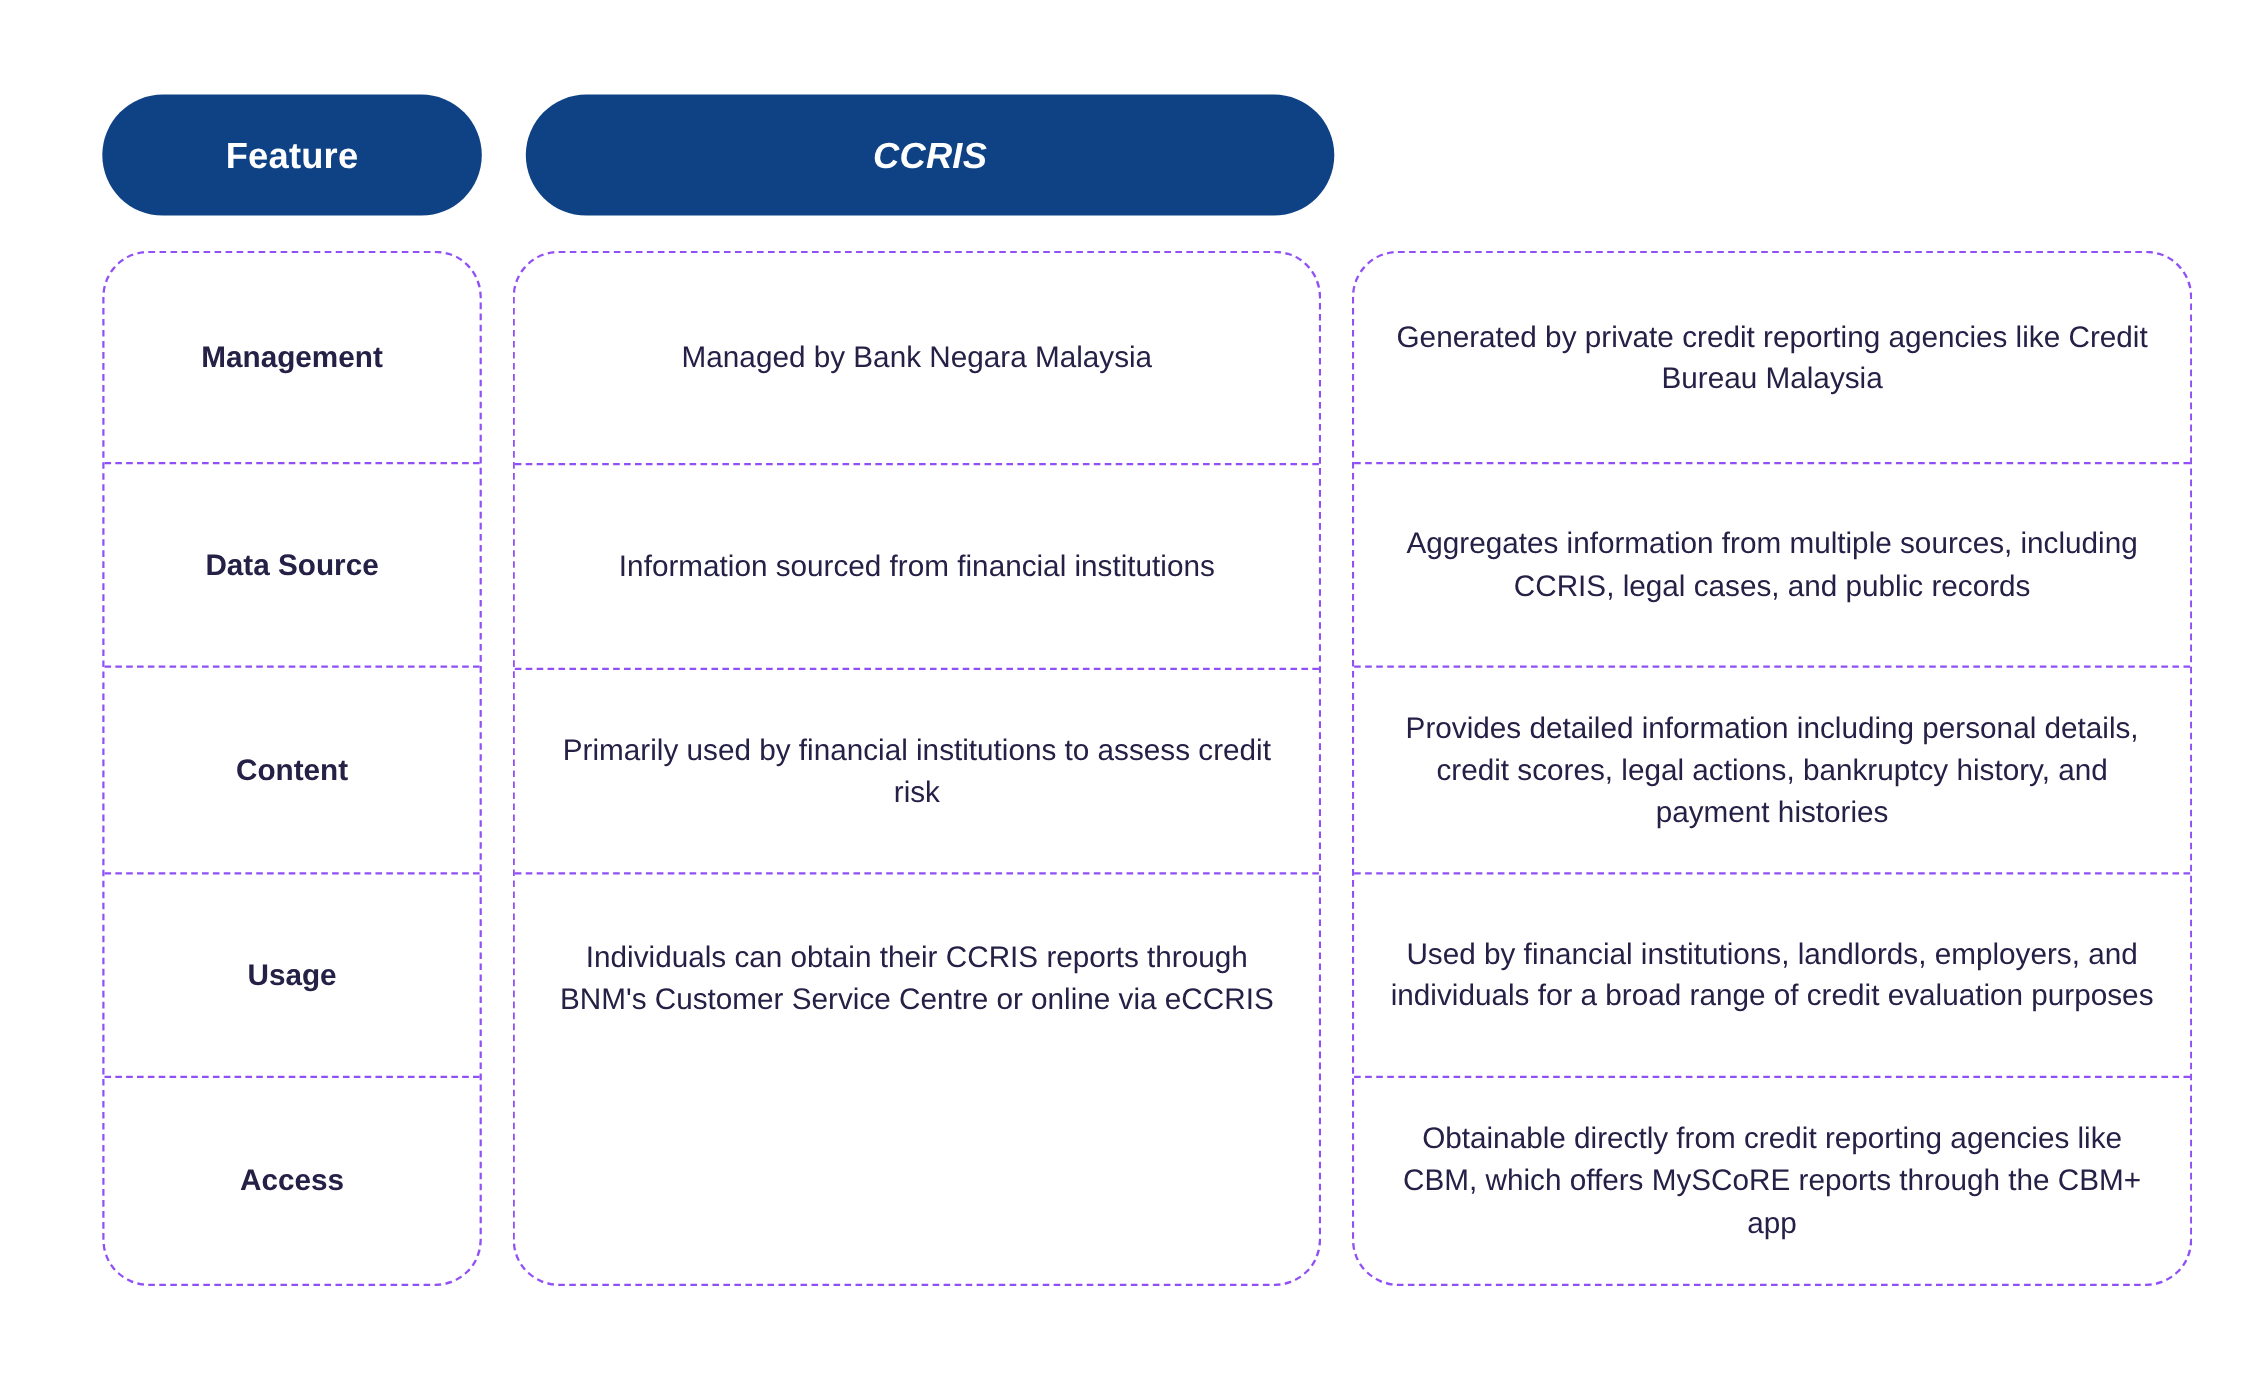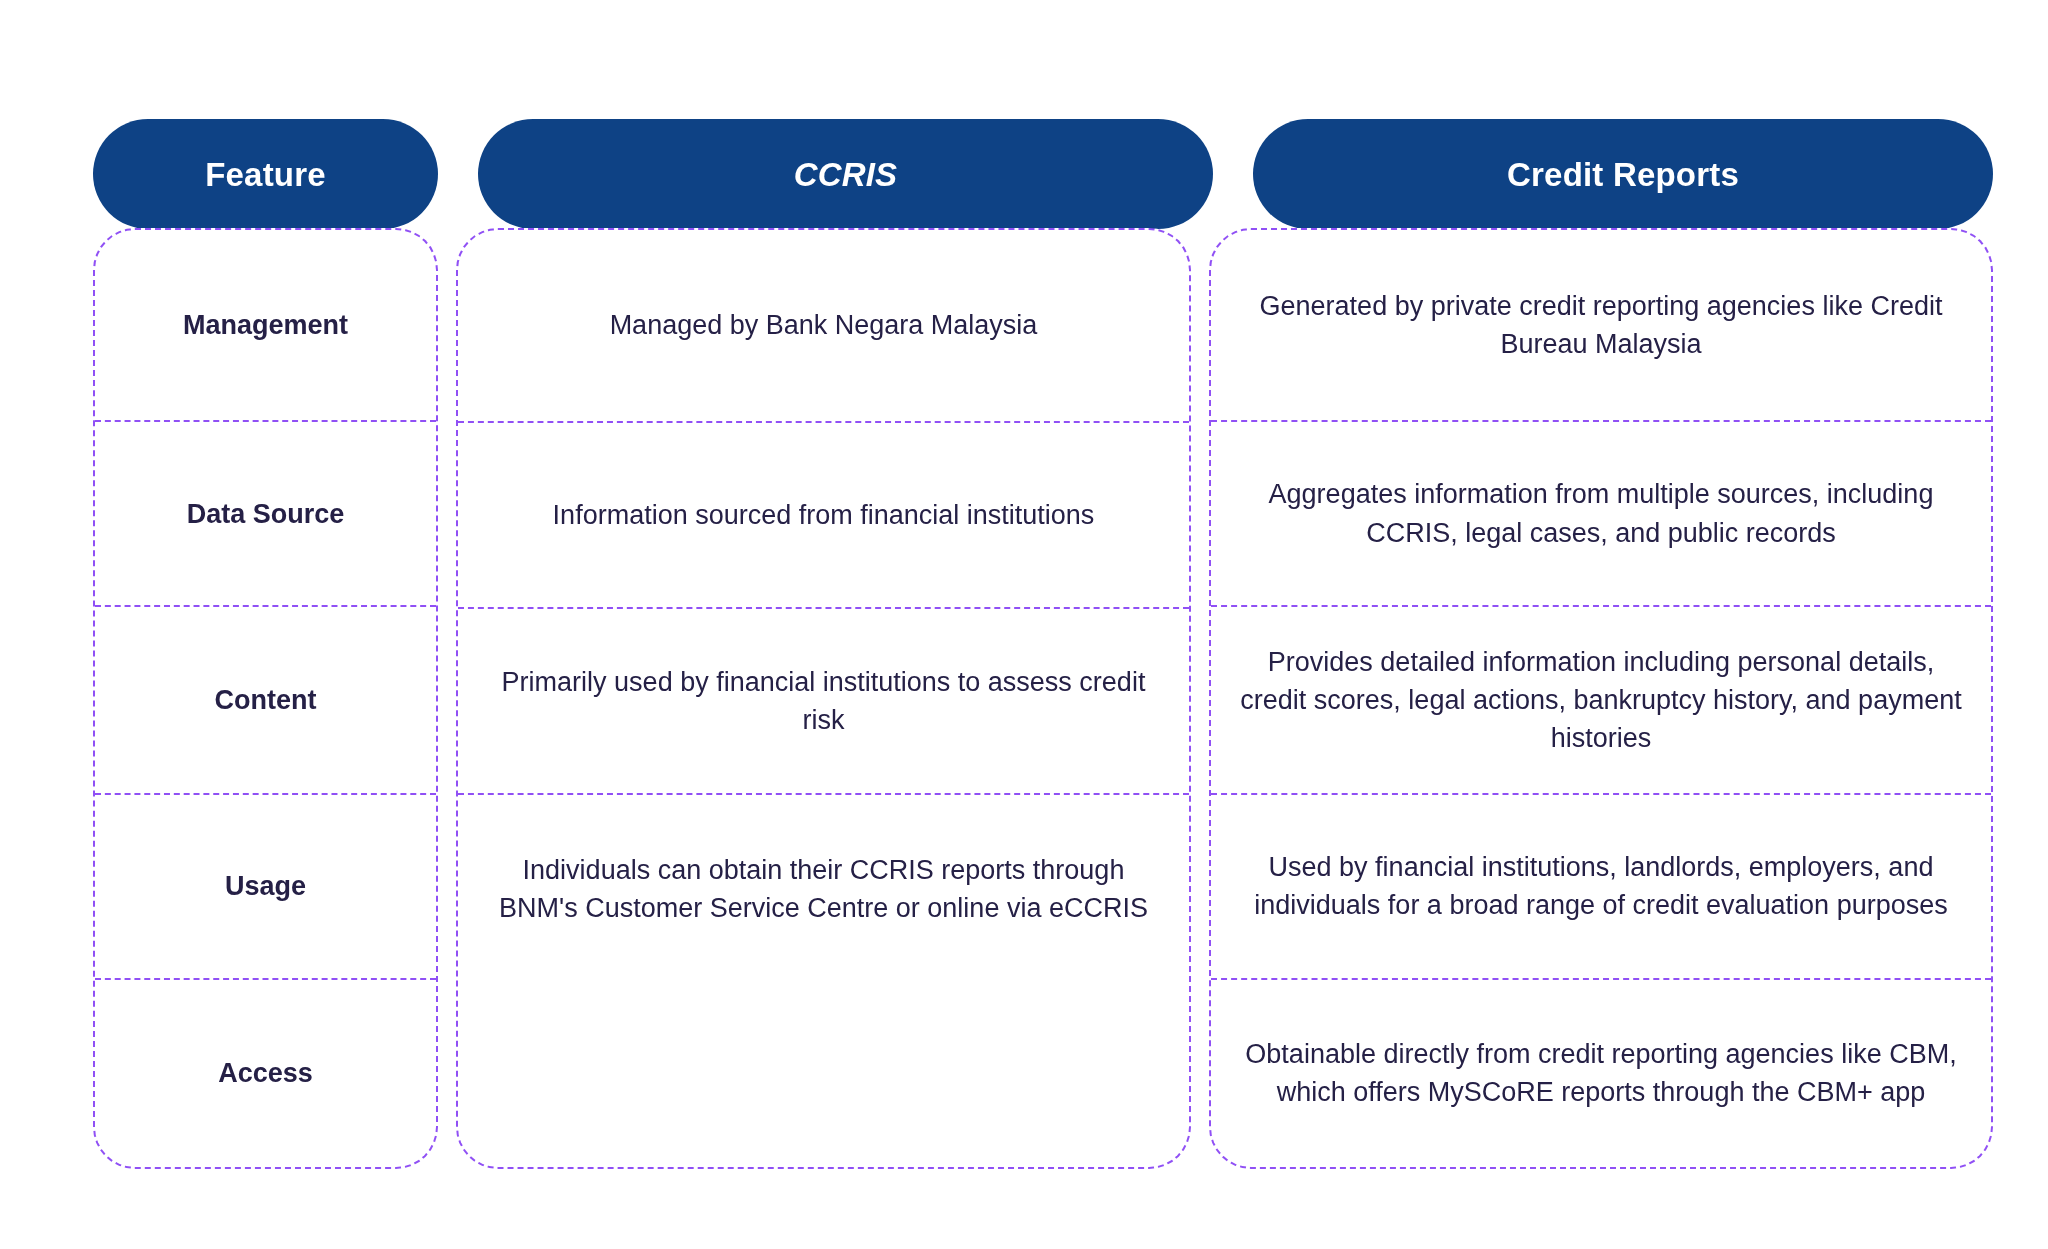--- a/index.html
+++ b/index.html
@@ -24,21 +24,20 @@
 
   
   .header-row {
     position: absolute;
     left: 93px;
     top: 86px;
     width: 1900px;
     height: 110px;
     display: flex;
     gap: 40px;
-    margin-top: 33px;
   }
   .header-pill {
     background: #0E4285;
     border-radius: 56px;
     display: flex;
     align-items: center;
     justify-content: center;
     height: 110px;
     box-sizing: border-box;
   }
@@ -56,21 +55,21 @@
   }
 
   
   .body-row {
     position: absolute;
     left: 93px;
     top: 228px;
     width: 1900px;
     height: 941px;
     display: flex;
-    gap: 18px;
+    gap: 28px;
   }
 
   .body-col {
     position: relative;
     box-sizing: border-box;
     border: 2px dashed #9050F5;
     border-radius: 42px;
     background: #ffffff;
     display: flex;
     flex-direction: column;
@@ -117,23 +116,20 @@
 
 <div class="comparison-table">
 
   <div class="header-row">
     <div class="header-pill col-feature">
       <span class="header-pill-label">Feature</span>
     </div>
     <div class="header-pill col-ccris">
       <span class="header-pill-label">CCRIS</span>
     </div>
-    <div class="header-pill col-credit">
-      <span class="header-pill-label">Credit Reports</span>
-    </div>
   </div>
 
   <div class="body-row">
 
     <div class="body-col col-feature">
       <div class="cell r0">
         <span class="cell-text">Management</span>
       </div>
       <div class="cell r1">
         <span class="cell-text">Data Source</span>

